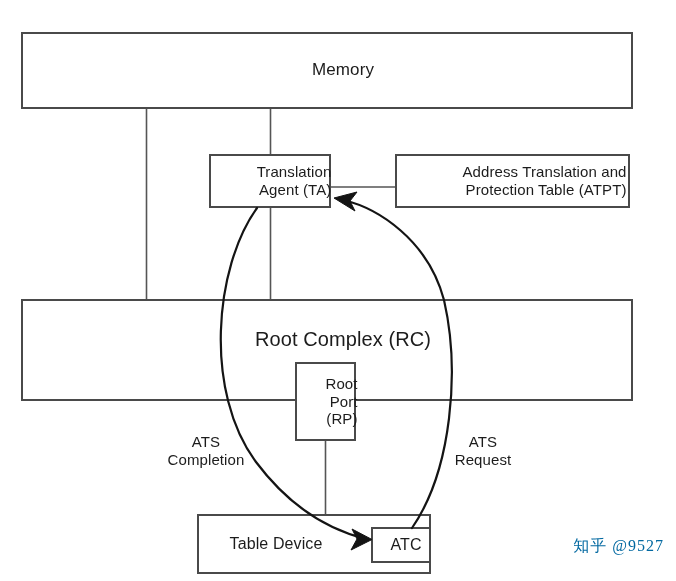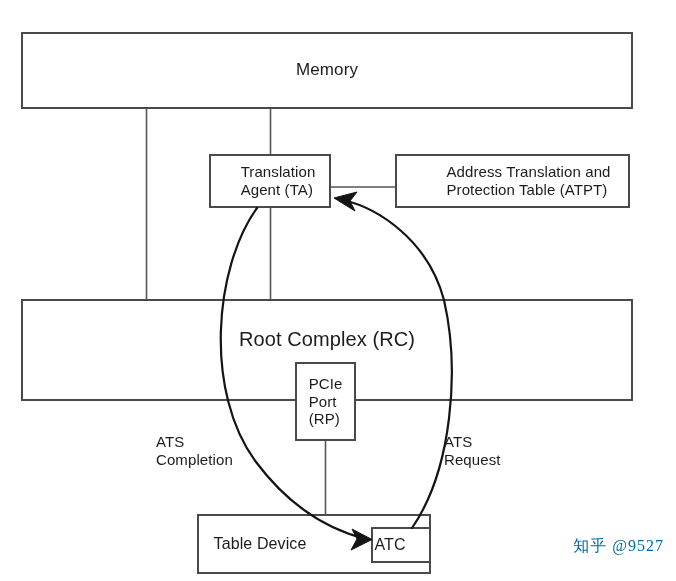--- a/index.html
+++ b/index.html
@@ -22,29 +22,31 @@
     left: 0;
     top: 0;
     width: 676px;
     height: 581px;
   }
   .node-label {
     position: absolute;
     display: flex;
     align-items: center;
     justify-content: center;
-    text-align: left;
+    text-align: right;
     color: #1c1c1c;
     line-height: 1.18;
     white-space: pre-line;
     pointer-events: none;
     letter-spacing: 0.1px;
+    padding-left: 16px;
   }
   .edge-label {
     position: absolute;
+    text-align: center;
     color: #1c1c1c;
     line-height: 1.2;
     white-space: pre-line;
     letter-spacing: 0.1px;
   }
   #watermark {
     position: absolute;
     right: 12px;
     bottom: 24px;
     color: #0369a1;
@@ -90,21 +92,21 @@
   <div class="node-label" id="label-memory" style="left: 22px; top: 33px; width: 610px; height: 75px; font-size: 17px;">Memory</div>
 
   <div class="node-label" id="label-translation_agent" style="left: 210px; top: 155px; width: 136px; height: 52px; font-size: 15px;">Translation
 Agent (TA)</div>
 
   <div class="node-label" id="label-atpt" style="left: 412px; top: 155px; width: 233px; height: 52px; font-size: 15px;">Address Translation and
 Protection Table (ATPT)</div>
 
   <div class="node-label" id="label-root_complex" style="left: 22px; top: 328px; width: 610px; height: 24px; font-size: 20px;">Root Complex (RC)</div>
 
-  <div class="node-label" id="label-root_port" style="left: 296px; top: 363px; width: 59px; height: 77px; font-size: 15px;">PCIe
+  <div class="node-label" id="label-root_port" style="left: 296px; top: 363px; width: 59px; height: 77px; font-size: 15px;">Root
 Port
 (RP)</div>
 
   <div class="node-label" id="label-pcie_device" style="left: 144px; top: 515px; width: 232px; height: 58px; font-size: 16px;">Table Device</div>
 
   <div class="node-label" id="label-atc" style="left: 372px; top: 528px; width: 36px; height: 34px; font-size: 16px;">ATC</div>
 
   <div class="edge-label" id="edgelabel-ats_completion" style="left: 156px; top: 433px; width: 100px; font-size: 15px;">ATS
 Completion</div>
 

